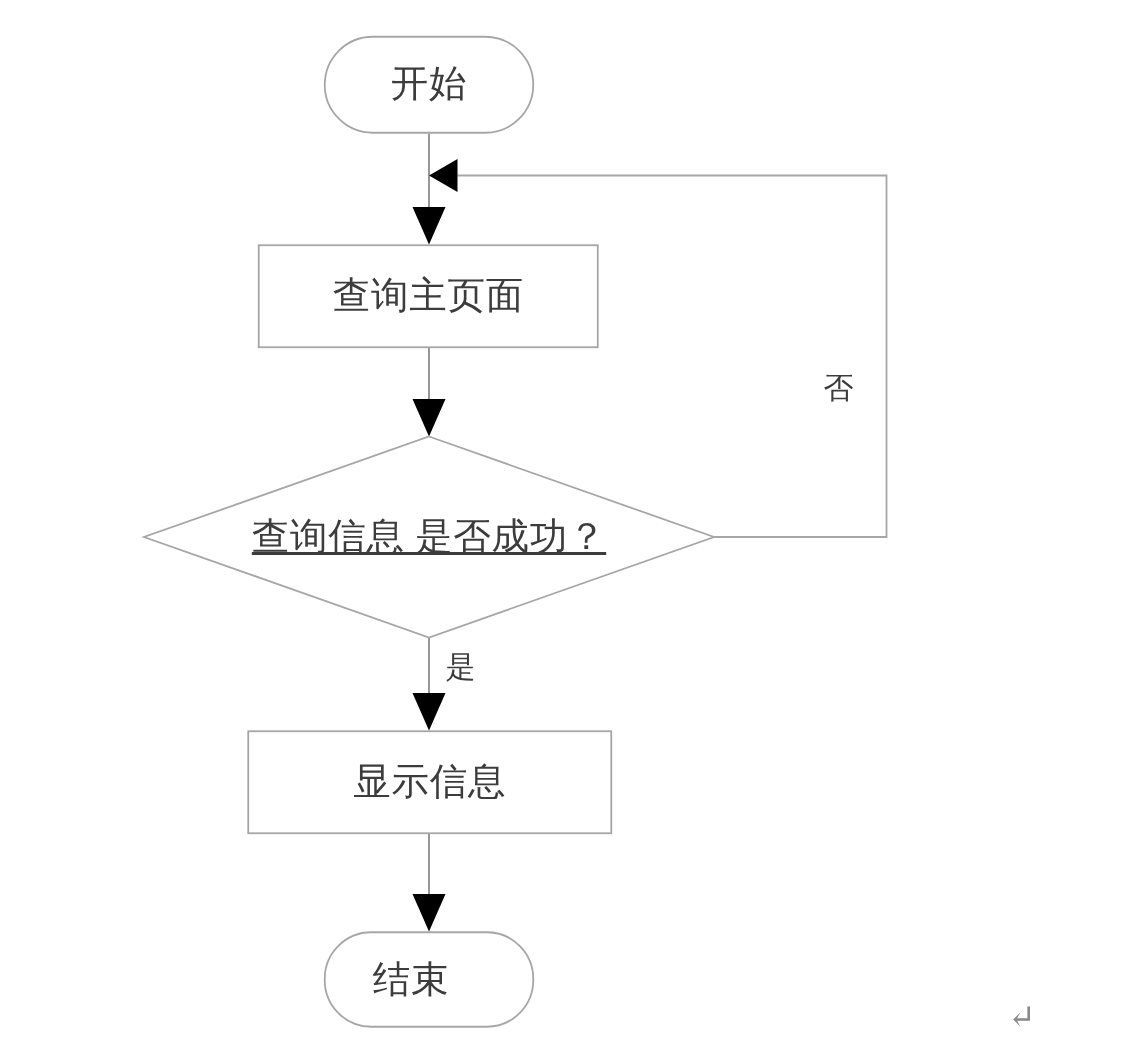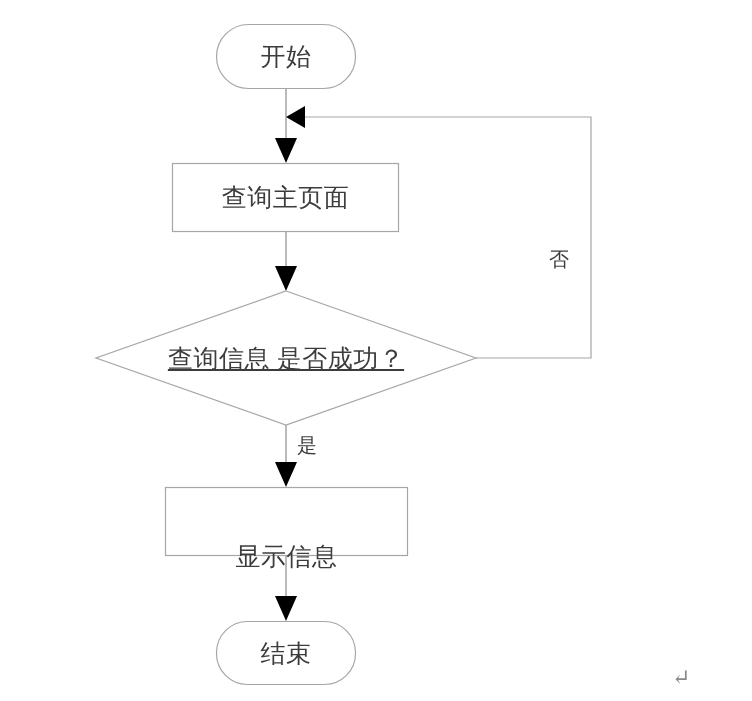--- a/index.html
+++ b/index.html
@@ -52,23 +52,23 @@
     font-size: 22px;
     line-height: 1;
   }
   
   #start-label   { left: 216px; top: 24px;  width: 140px; height: 65px; }
   
   #proc1-label   { left: 172px; top: 163px; width: 227px; height: 69px; }
   
   #decision-label{ left: 106px; top: 325px; width: 360px; height: 66px; text-decoration: underline; }
   
-  #proc2-label   { left: 165px; top: 487px; width: 243px; height: 69px; margin-top: 35px; }
+  #proc2-label   { left: 165px; top: 487px; width: 243px; height: 69px; }
   
-  #end-label     { left: 216px; top: 621px; width: 140px; height: 64px; }
+  #end-label     { left: 204px; top: 621px; width: 140px; height: 64px; }
   
   #label-yes     { left: 297px; top: 435px; }
   #label-no      { left: 549px; top: 249px; }
   #return-symbol { left: 672px; top: 667px; }
 </style>
 </head>
 <body>
 
 <div id="canvas">
 

